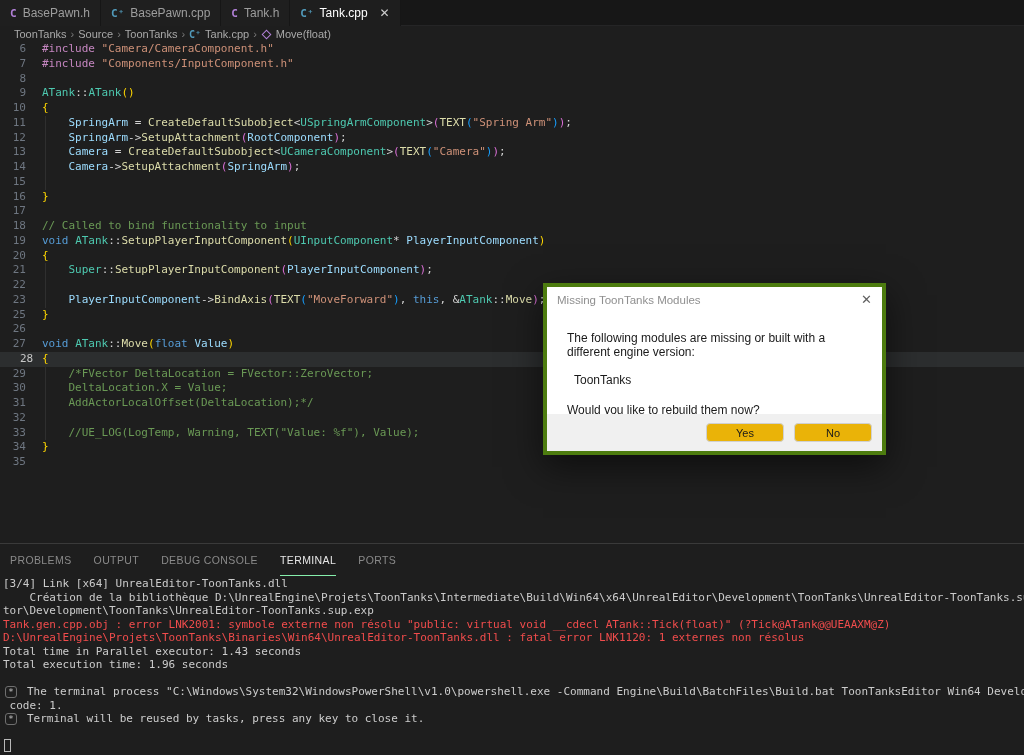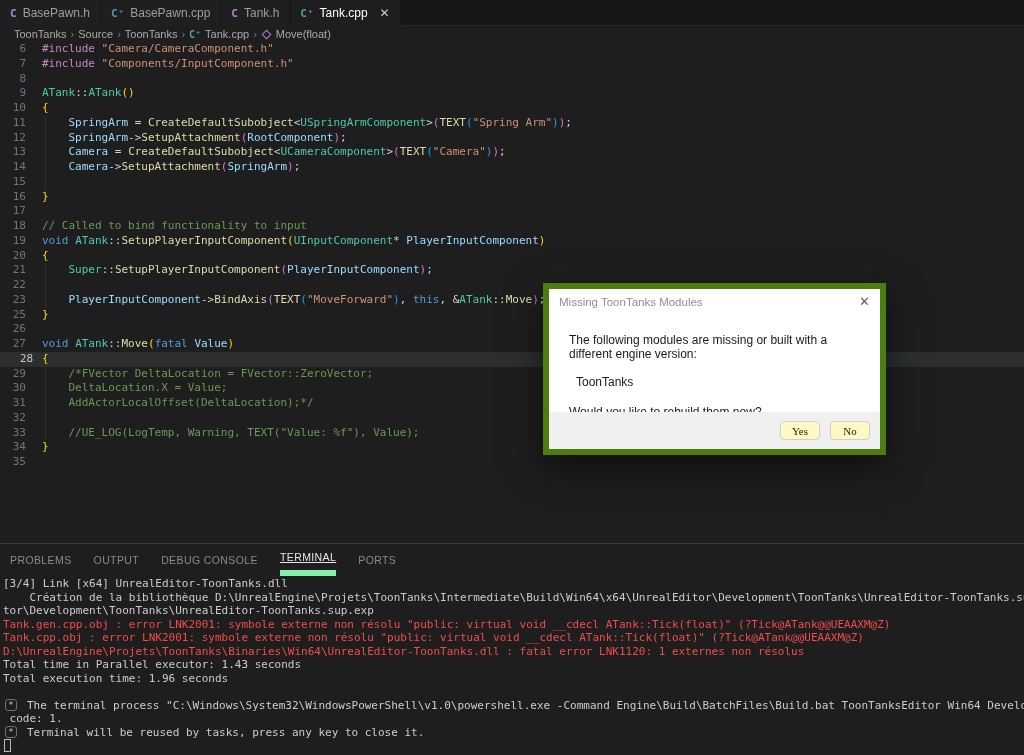--- a/index.html
+++ b/index.html
@@ -42,50 +42,50 @@
   .tok-s { color:#ce9178; } .tok-c { color:#6a9955; }
   .tok-g1 { color:#ffd700; } .tok-g2 { color:#da70d6; } .tok-g3 { color:#179fff; }
 
   
   #panel-sep { position:absolute; left:0; top:543px; width:1024px; height:1px; background:#3a3a3a; }
   #panel-tabs { position:absolute; left:0; top:544px; width:1024px; height:32px;
                 display:flex; align-items:center; gap:22px; padding-left:10px;
                 background:#1e1e1e; }
   .ptab { font-size:10.5px; letter-spacing:0.4px; color:#8a8a8a; cursor:pointer;
           height:32px; display:flex; align-items:center; border-bottom:1px solid transparent; }
-  .ptab.active { color:#e7e7e7; border-bottom:6px solid #86efac;text-decoration:underline; }
+  .ptab.active { color:#e7e7e7; border-bottom:1px solid #86efac; }
 
   #terminal { position:absolute; left:0; top:577px; width:1024px; height:178px;
               font-family:"DejaVu Sans Mono", monospace; font-size:11px; }
   .trow { height:13.5px; line-height:13.5px; white-space:pre; color:#cccccc;
           padding-left:3px; display:flex; align-items:center; overflow:hidden; }
   .trow.err { color:#f14c4c; }
   .tbadge { flex:0 0 auto; width:12px; height:12px; border:1px solid #6f6f6f; border-radius:3px;
             margin-right:10px; margin-left:2px; color:#c5c5c5; font-size:9px; line-height:10px;
             text-align:center; }
   #cursor { position:absolute; left:4px; top:739px; width:7px; height:13px;
             border:1px solid #b9b9b9; }
 
   
   #dialog { position:absolute; left:543px; top:283px; width:343px; height:172px;
-            background:#ffffff; border:6px solid #4d7c0f;
+            background:#ffffff; border:4px solid #4d7c0f;
             box-shadow:0 12px 34px rgba(0,0,0,0.55); font-size:12px; color:#1a1a1a; }
   #dialog-titlebar { height:25px; display:flex; align-items:center; padding:0 10px;
                      color:#8f8f8f; font-size:11.5px; }
   #dialog-close { margin-left:auto; color:#5f5f5f; font-size:13px; cursor:pointer; }
   #dialog-body { padding:14px 20px 0 20px; }
   #dialog-body .msg1 { margin-top:5px; }
   #dialog-body .msg2 { margin-top:14px; padding-left:7px; }
   #dialog-body .msg3 { margin-top:16px; }
   #dialog-footer { position:absolute; left:0; bottom:0; width:100%; height:37px;
                    background:#f0f0f0; display:flex; align-items:center;
                    justify-content:flex-end; gap:10px; padding-right:10px; }
-  .dbtn { width:40px; height:19px; background:#fef9c3; border:1px solid #d0d0d0;
+  .dbtn { width:78px; height:19px; background:#eab308; border:1px solid #d0d0d0;
           border-radius:4px; font-size:11px; color:#1a1a1a; cursor:pointer;
-          display:flex; align-items:center; justify-content:center;font-family:Liberation Serif, serif; }
+          display:flex; align-items:center; justify-content:center; }
 </style>
 </head>
 <body>
 
 <div id="stage">
 
   <div id="tabbar">
       <div class="tab">
         <span class="ficon" style="color: rgb(177, 128, 215);">C</span>
         <span>BasePawn.h</span>
@@ -143,21 +143,21 @@
       <div class="cline"><span class="gutter">16</span><span class="ctext"><span class="tok-g1">}</span></span></div>
       <div class="cline"><span class="gutter">17</span><span class="ctext"></span></div>
       <div class="cline"><span class="gutter">18</span><span class="ctext"><span class="tok-c">// Called to bind functionality to input</span></span></div>
       <div class="cline"><span class="gutter">19</span><span class="ctext"><span class="tok-b">void</span><span class="tok-p"> </span><span class="tok-t">ATank</span><span class="tok-p">::</span><span class="tok-f">SetupPlayerInputComponent</span><span class="tok-g1">(</span><span class="tok-t">UInputComponent</span><span class="tok-p">* </span><span class="tok-v">PlayerInputComponent</span><span class="tok-g1">)</span></span></div>
       <div class="cline"><span class="gutter">20</span><span class="ctext"><span class="tok-g1">{</span></span></div>
       <div class="cline guided"><span class="gutter">21</span><span class="ctext"><span class="tok-p">    </span><span class="tok-t">Super</span><span class="tok-p">::</span><span class="tok-f">SetupPlayerInputComponent</span><span class="tok-g2">(</span><span class="tok-v">PlayerInputComponent</span><span class="tok-g2">)</span><span class="tok-p">;</span></span></div>
       <div class="cline guided"><span class="gutter">22</span><span class="ctext"></span></div>
       <div class="cline guided"><span class="gutter">23</span><span class="ctext"><span class="tok-p">    </span><span class="tok-v">PlayerInputComponent</span><span class="tok-p">-&gt;</span><span class="tok-f">BindAxis</span><span class="tok-g2">(</span><span class="tok-f">TEXT</span><span class="tok-g3">(</span><span class="tok-s">"MoveForward"</span><span class="tok-g3">)</span><span class="tok-p">, </span><span class="tok-b">this</span><span class="tok-p">, &amp;</span><span class="tok-t">ATank</span><span class="tok-p">::</span><span class="tok-f">Move</span><span class="tok-g2">)</span><span class="tok-p">;</span></span></div>
       <div class="cline"><span class="gutter">25</span><span class="ctext"><span class="tok-g1">}</span></span></div>
       <div class="cline"><span class="gutter">26</span><span class="ctext"></span></div>
-      <div class="cline"><span class="gutter">27</span><span class="ctext"><span class="tok-b">void</span><span class="tok-p"> </span><span class="tok-t">ATank</span><span class="tok-p">::</span><span class="tok-f">Move</span><span class="tok-g1">(</span><span class="tok-b">fatal</span><span class="tok-p"> </span><span class="tok-v">Value</span><span class="tok-g1">)</span></span></div>
+      <div class="cline"><span class="gutter">27</span><span class="ctext"><span class="tok-b">void</span><span class="tok-p"> </span><span class="tok-t">ATank</span><span class="tok-p">::</span><span class="tok-f">Move</span><span class="tok-g1">(</span><span class="tok-b">float</span><span class="tok-p"> </span><span class="tok-v">Value</span><span class="tok-g1">)</span></span></div>
       <div class="cline current"><span class="gutter">28</span><span class="ctext"><span class="tok-g1">{</span></span></div>
       <div class="cline guided"><span class="gutter">29</span><span class="ctext"><span class="tok-p">    </span><span class="tok-c">/*FVector DeltaLocation = FVector::ZeroVector;</span></span></div>
       <div class="cline guided"><span class="gutter">30</span><span class="ctext"><span class="tok-p">    </span><span class="tok-c">DeltaLocation.X = Value;</span></span></div>
       <div class="cline guided"><span class="gutter">31</span><span class="ctext"><span class="tok-p">    </span><span class="tok-c">AddActorLocalOffset(DeltaLocation);*/</span></span></div>
       <div class="cline guided"><span class="gutter">32</span><span class="ctext"></span></div>
       <div class="cline guided"><span class="gutter">33</span><span class="ctext"><span class="tok-p">    </span><span class="tok-c">//UE_LOG(LogTemp, Warning, TEXT("Value: %f"), Value);</span></span></div>
       <div class="cline"><span class="gutter">34</span><span class="ctext"><span class="tok-g1">}</span></span></div>
       <div class="cline"><span class="gutter">35</span><span class="ctext"></span></div>
     </div>
 
@@ -169,21 +169,20 @@
       <div class="ptab">DEBUG CONSOLE</div>
       <div class="ptab active">TERMINAL</div>
       <div class="ptab">PORTS</div>
     </div>
 
   <div id="terminal">
       <div class="trow"><span>[3/4] Link [x64] UnrealEditor-ToonTanks.dll</span></div>
       <div class="trow"><span>    Création de la bibliothèque D:\UnrealEngine\Projets\ToonTanks\Intermediate\Build\Win64\x64\UnrealEditor\Development\ToonTanks\UnrealEditor-ToonTanks.sup.lib et de l'objet D:\UnrealEdi</span></div>
       <div class="trow"><span>tor\Development\ToonTanks\UnrealEditor-ToonTanks.sup.exp</span></div>
       <div class="trow err"><span>Tank.gen.cpp.obj : error LNK2001: symbole externe non résolu "public: virtual void __cdecl ATank::Tick(float)" (?Tick@ATank@@UEAAXM@Z)</span></div>
-      <div class="trow err"><span>Tank.cpp.obj : error LNK2001: symbole externe non résolu "public: virtual void __cdecl ATank::Tick(float)" (?Tick@ATank@@UEAAXM@Z)</span></div>
       <div class="trow err"><span>D:\UnrealEngine\Projets\ToonTanks\Binaries\Win64\UnrealEditor-ToonTanks.dll : fatal error LNK1120: 1 externes non résolus</span></div>
       <div class="trow"><span>Total time in Parallel executor: 1.43 seconds</span></div>
       <div class="trow"><span>Total execution time: 1.96 seconds</span></div>
       <div class="trow"><span></span></div>
       <div class="trow"><span class="tbadge">*</span><span>The terminal process "C:\Windows\System32\WindowsPowerShell\v1.0\powershell.exe -Command Engine\Build\BatchFiles\Build.bat ToonTanksEditor Win64 Development D:\UnrealEngine\Projets\</span></div>
       <div class="trow"><span> code: 1.</span></div>
       <div class="trow"><span class="tbadge">*</span><span>Terminal will be reused by tasks, press any key to close it.</span></div>
     </div>
   <div id="cursor"></div>
 

